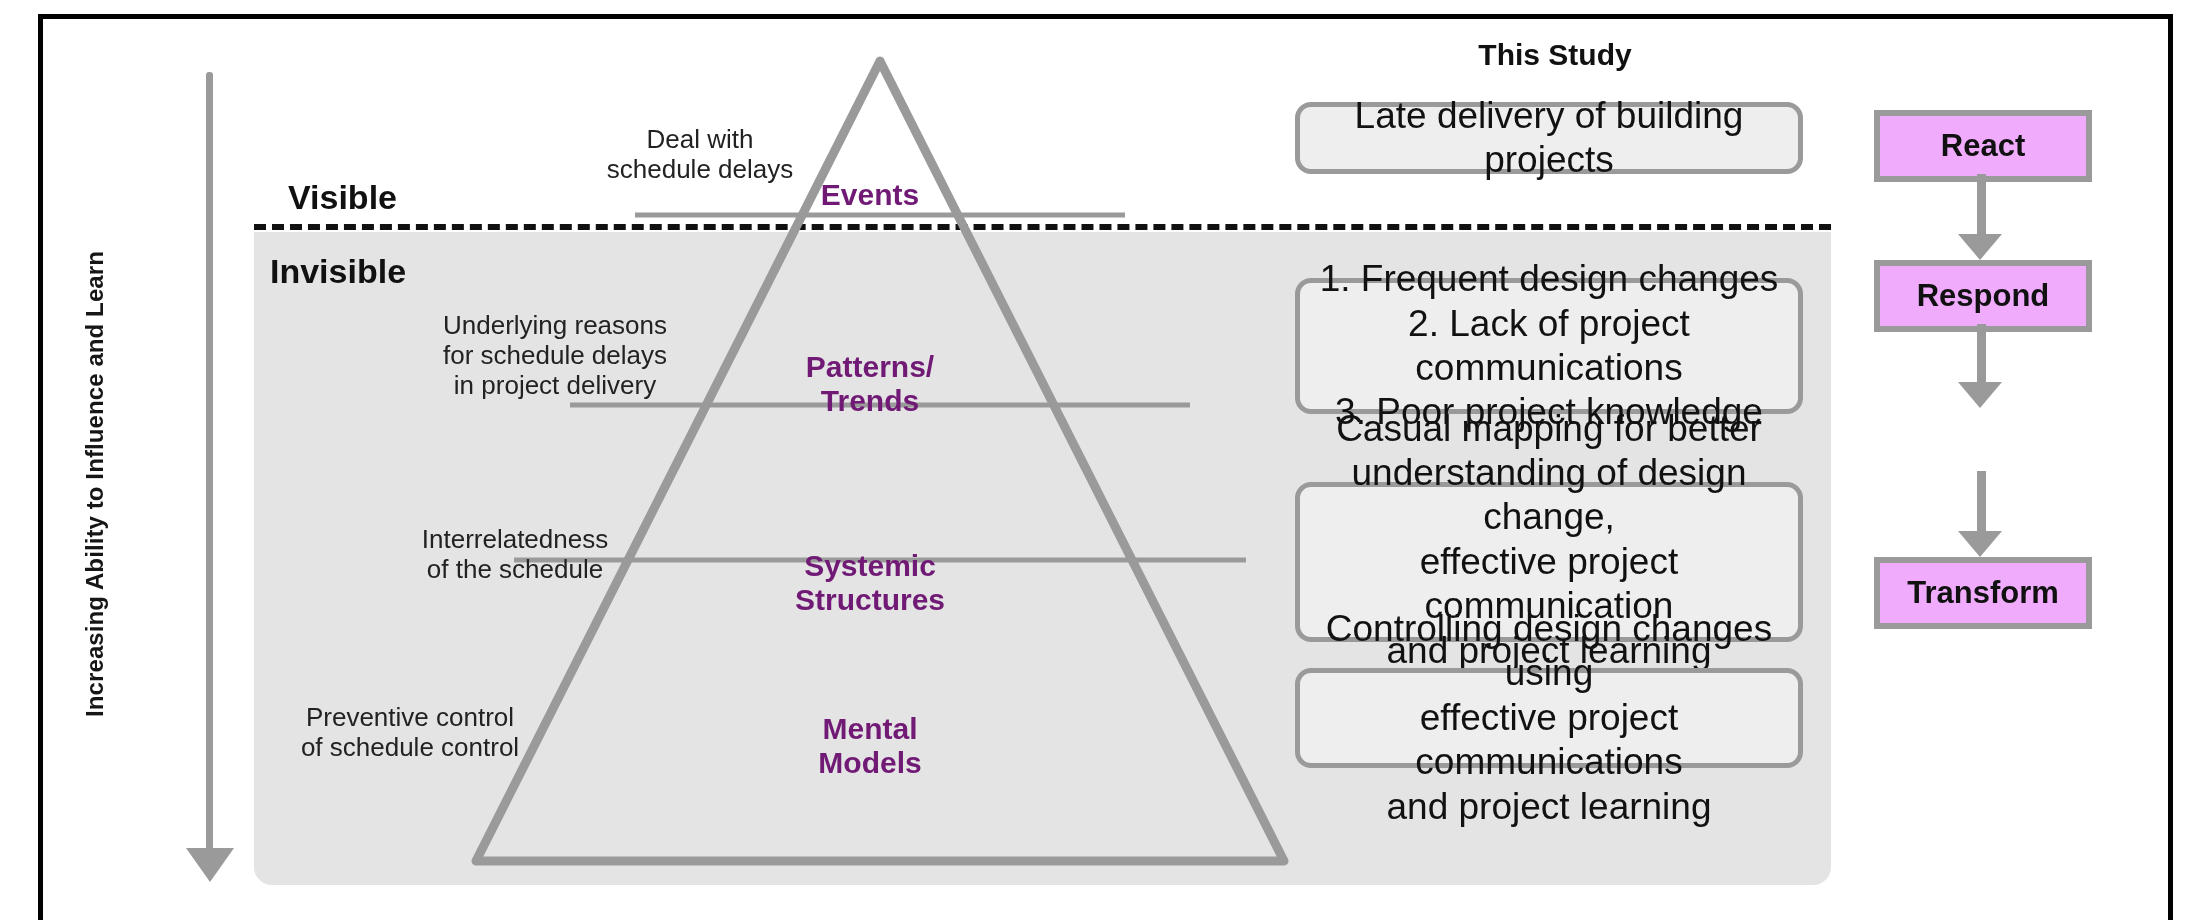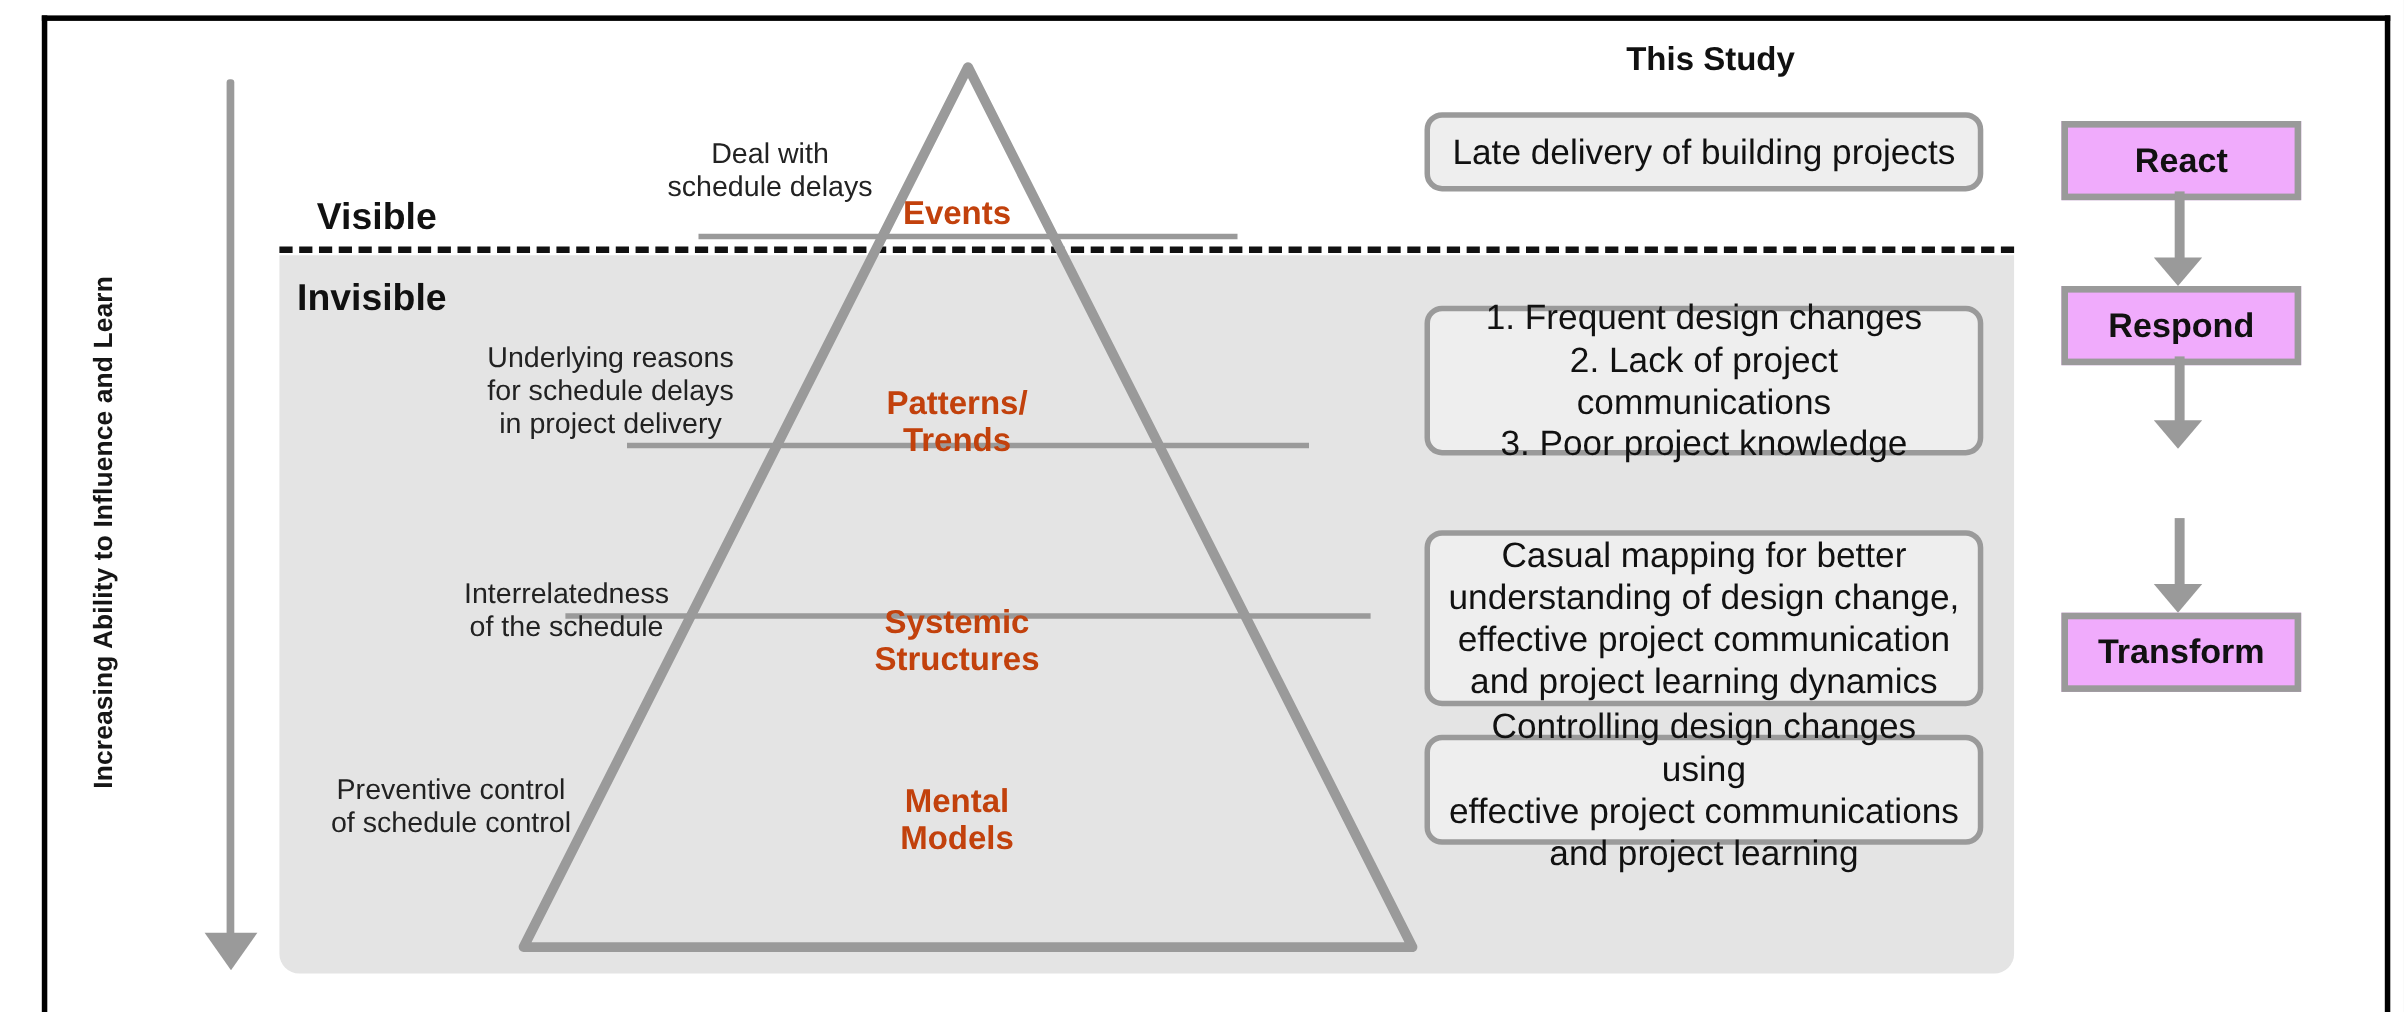--- a/index.html
+++ b/index.html
@@ -107,21 +107,21 @@
     height: 812px;
   }
   #pyramid svg { display: block; width: 100%; height: 100%; }
 
   .tier-label {
     position: absolute;
     text-align: center;
     font-weight: bold;
     font-size: 30px;
     line-height: 1.12;
-    color: #c2410c;
+    color: #701a75;
     white-space: pre-line;
   }
   #tier-label-0 { left: 760px; top: 178px; width: 220px; }
   #tier-label-1 { left: 740px; top: 350px; width: 260px; }
   #tier-label-2 { left: 720px; top: 549px; width: 300px; }
   #tier-label-3 { left: 720px; top: 712px; width: 300px; }
 
   
   .callout {
     position: absolute;
@@ -152,21 +152,21 @@
     left: 1295px;
     width: 508px;
     box-sizing: border-box;
     background: #eeeeee;
     border: 5px solid #9a9a9a;
     border-radius: 16px;
     display: flex;
     align-items: center;
     justify-content: center;
     text-align: center;
-    font-size: 32px;
+    font-size: 37px;
     line-height: 1.2;
     color: #111111;
     padding: 10px 16px;
     white-space: pre-line;
   }
   #study-box-0 { top: 102px; height: 72px; }
   #study-box-1 { top: 278px; height: 136px; }
   #study-box-2 { top: 482px; height: 160px; padding-left: 16px; }
   #study-box-3 { top: 668px; height: 100px; }
 

